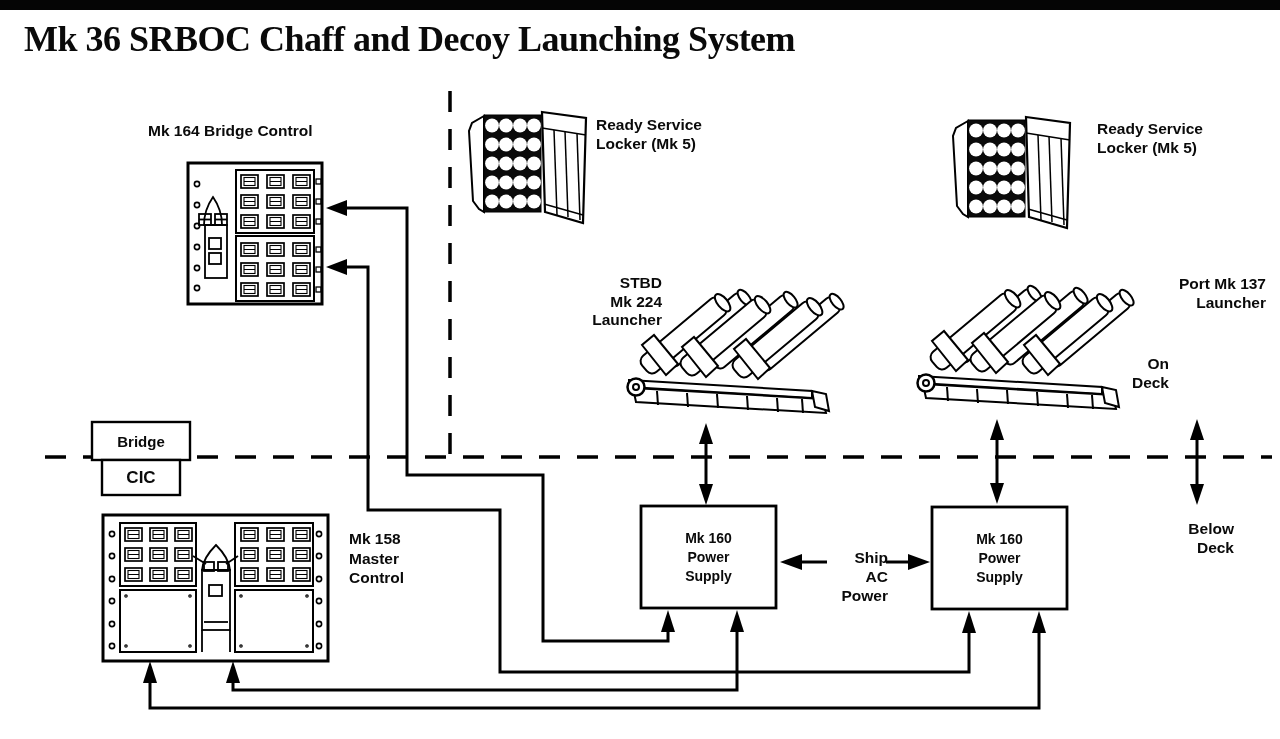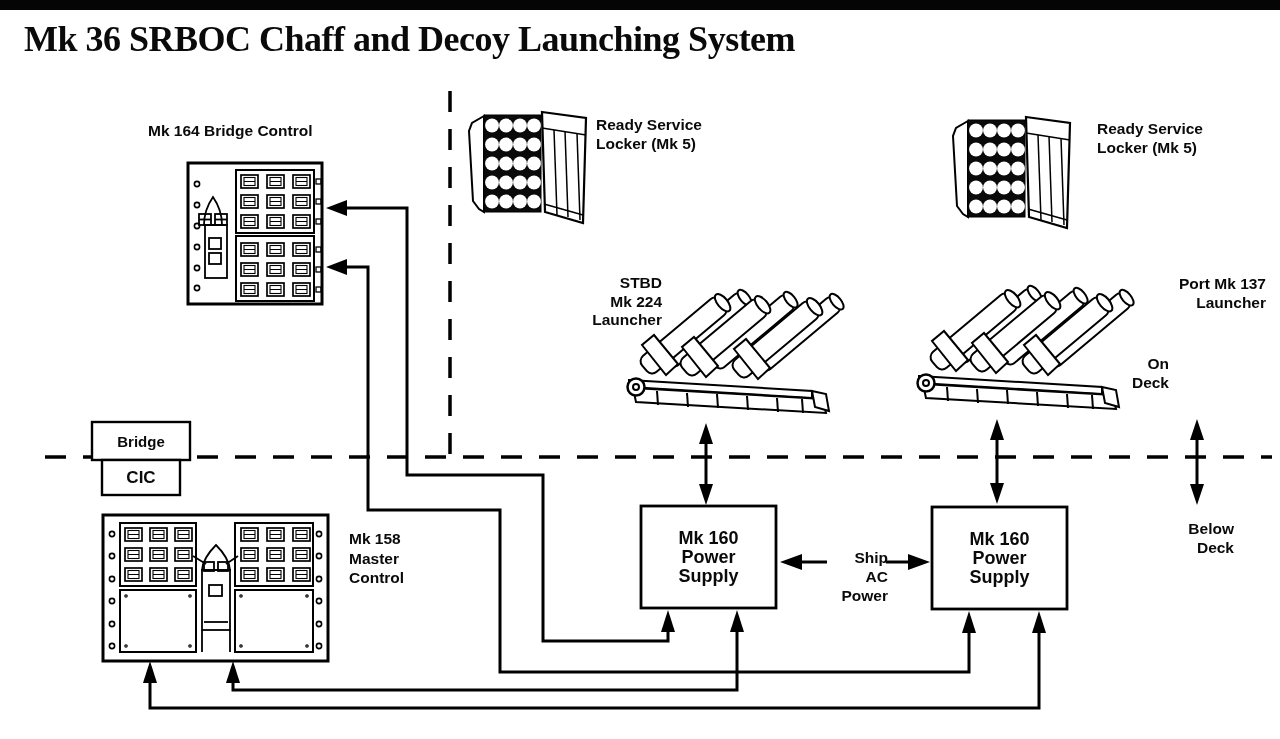--- a/index.html
+++ b/index.html
@@ -4,21 +4,21 @@
 <style>
   html,body{margin:0;padding:0;background:#fff;}
   .stage{position:relative;width:1280px;height:739px;background:#fff;overflow:hidden;
          font-family:"Liberation Sans",sans-serif;color:#0a0a0a;}
   .edgebar{position:absolute;left:0;top:0;width:1280px;height:10px;background:#050505;}
   .title{position:absolute;left:24px;top:18px;font-family:"Liberation Serif",serif;
          font-weight:bold;font-size:36px;letter-spacing:-0.5px;white-space:nowrap;}
   .label{position:absolute;font-weight:bold;font-size:15.5px;line-height:18.5px;white-space:nowrap;}
   .ctr{text-align:right;}
   .boxtext{position:absolute;display:flex;flex-direction:column;align-items:center;
-           justify-content:center;font-weight:bold;font-size:18px;line-height:19px;}
+           justify-content:center;font-weight:bold;font-size:14px;line-height:19px;}
   svg{position:absolute;left:0;top:0;}
 </style>
 </head>
 <body>
 
 <div class="stage">
 
   <div class="edgebar"></div>
 
   <div class="title">Mk 36 SRBOC Chaff and Decoy Launching System</div>

